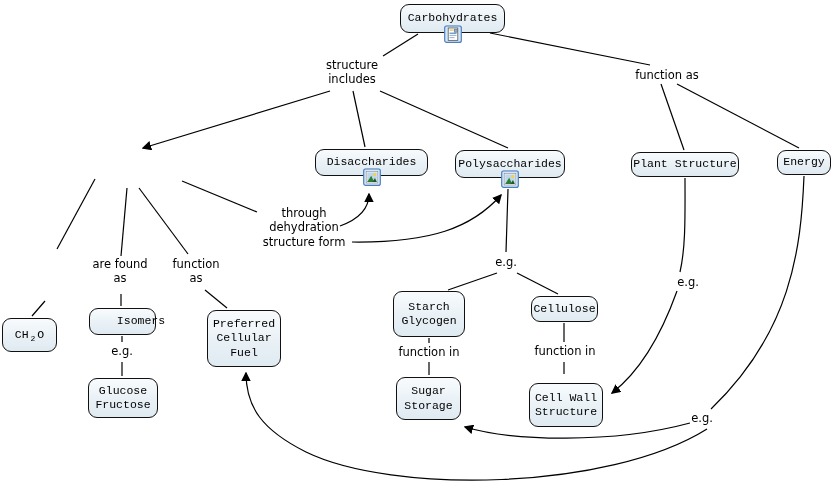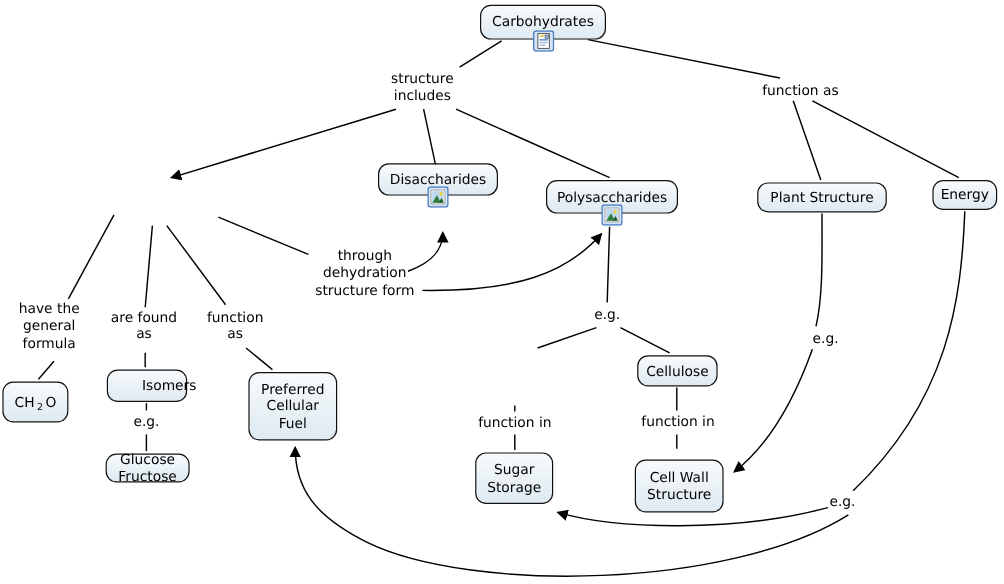--- a/index.html
+++ b/index.html
@@ -15,21 +15,21 @@
     position:absolute;
     box-sizing:border-box;
     border:1.4px solid #111;
     border-radius:9px;
     background:linear-gradient(180deg,#f8fbfd 0%,#e9f1f6 55%,#dfeaf1 100%);
     display:flex;align-items:center;justify-content:center;
     font-size:11.5px;line-height:1.22;text-align:center;
     white-space:pre-line;
     box-shadow:0 0 0 0 transparent;
   }
-  .node .lbl{white-space:pre-line;}
+  .node .lbl{white-space:pre-line;font-family:Liberation Mono, monospace;}
   .node .res-icon{
     position:absolute;left:50%;bottom:0;
     transform:translate(-50%,62%);
     width:18px;height:18px;
   }
   .link-label{
     position:absolute;
     transform:translateX(-50%);
     font-size:11.5px;line-height:1.25;text-align:center;
     white-space:pre-line;
@@ -96,21 +96,21 @@
       <rect x="4.2" y="2.8" width="9.6" height="12.4" fill="#ffffff" stroke="#555" stroke-width="0.8"></rect>
       <rect x="5.5" y="4.3" width="4" height="1.2" fill="#e4c23f"></rect>
       <rect x="10.2" y="4" width="3" height="3" fill="#8fb3e0" stroke="#555" stroke-width="0.5"></rect>
       <rect x="5.5" y="7.5" width="7" height="1.1" fill="#4a7fc1"></rect>
       <rect x="5.5" y="9.7" width="7" height="1.1" fill="#9bb8d8"></rect>
       <rect x="5.5" y="11.9" width="5" height="1.1" fill="#9bb8d8"></rect>
     </svg>
   </div>
 
 
-  <div class="node" style="left:315px;top:136px;width:100px;height:27px;">
+  <div class="node" style="left:315px;top:149px;width:113px;height:27px;">
     <span class="lbl">Disaccharides</span>
     <svg class="res-icon" viewBox="0 0 18 18">
       <rect x="0.7" y="0.7" width="16.6" height="16.6" rx="2" fill="#d6e6f7" stroke="#4a7fc1" stroke-width="1.2"></rect>
       <rect x="3.2" y="3.2" width="11.6" height="11.6" fill="#ffffff" stroke="#888" stroke-width="0.6"></rect>
       <rect x="4.2" y="4.2" width="9.6" height="9.6" fill="#bcd6ee"></rect>
       <circle cx="11.6" cy="6.4" r="1.5" fill="#f3d43c"></circle>
       <path d="M4.2,13.8 L8.2,7.6 L11.2,13.8 z" fill="#2e7d37"></path>
       <path d="M9.4,13.8 L12,9.8 L13.8,13.8 z" fill="#1c5a27"></path>
     </svg>
   </div>
@@ -136,31 +136,35 @@
   </div>
 
   <div class="node" style="left:2px;top:318px;width:55px;height:34px;">
     <span class="lbl"><span>CH</span><sub>2</sub><span>O</span></span>
   </div>
 
   <div class="node" style="left:89px;top:308px;width:67px;height:27px;padding-left:37px;">
     <span class="lbl">Isomers</span>
   </div>
 
-  <div class="node" style="left:88px;top:378px;width:70px;height:24px;justify-content:center;">
+  <div class="node" style="left:88px;top:378px;width:70px;height:40px;justify-content:center;">
     <span class="lbl">Glucose
 Fructose</span>
   </div>
 
   <div class="node" style="left:207px;top:310px;width:74px;height:57px;">
     <span class="lbl">Preferred
 Cellular
 Fuel</span>
   </div>
 
+  <div class="node" style="left:393px;top:291px;width:72px;height:46px;">
+    <span class="lbl">Starch
+Glycogen</span>
+  </div>
 
   <div class="node" style="left:531px;top:296px;width:67px;height:26px;">
     <span class="lbl">Cellulose</span>
   </div>
 
   <div class="node" style="left:396px;top:377px;width:65px;height:43px;">
     <span class="lbl">Sugar
 Storage</span>
   </div>
 
@@ -168,23 +172,20 @@
     <span class="lbl">Cell Wall
 Structure</span>
   </div>
 
   <div class="link-label" style="left:352px;top:58px;">structure
 includes</div>
   <div class="link-label" style="left:667px;top:68px;">function as</div>
   <div class="link-label" style="left:304px;top:206px;">through
 dehydration
 structure form</div>
-  <div class="link-label" style="left:41px;top:250px;">have the
-general
-formula</div>
   <div class="link-label" style="left:120px;top:257px;">are found
 as</div>
   <div class="link-label" style="left:196px;top:257px;">function
 as</div>
   <div class="link-label" style="left:122px;top:344px;">e.g.</div>
   <div class="link-label" style="left:506px;top:255px;">e.g.</div>
   <div class="link-label" style="left:429px;top:345px;">function in</div>
   <div class="link-label" style="left:565px;top:344px;">function in</div>
   <div class="link-label" style="left:688px;top:275px;">e.g.</div>
   <div class="link-label" style="left:702px;top:411px;">e.g.</div>

